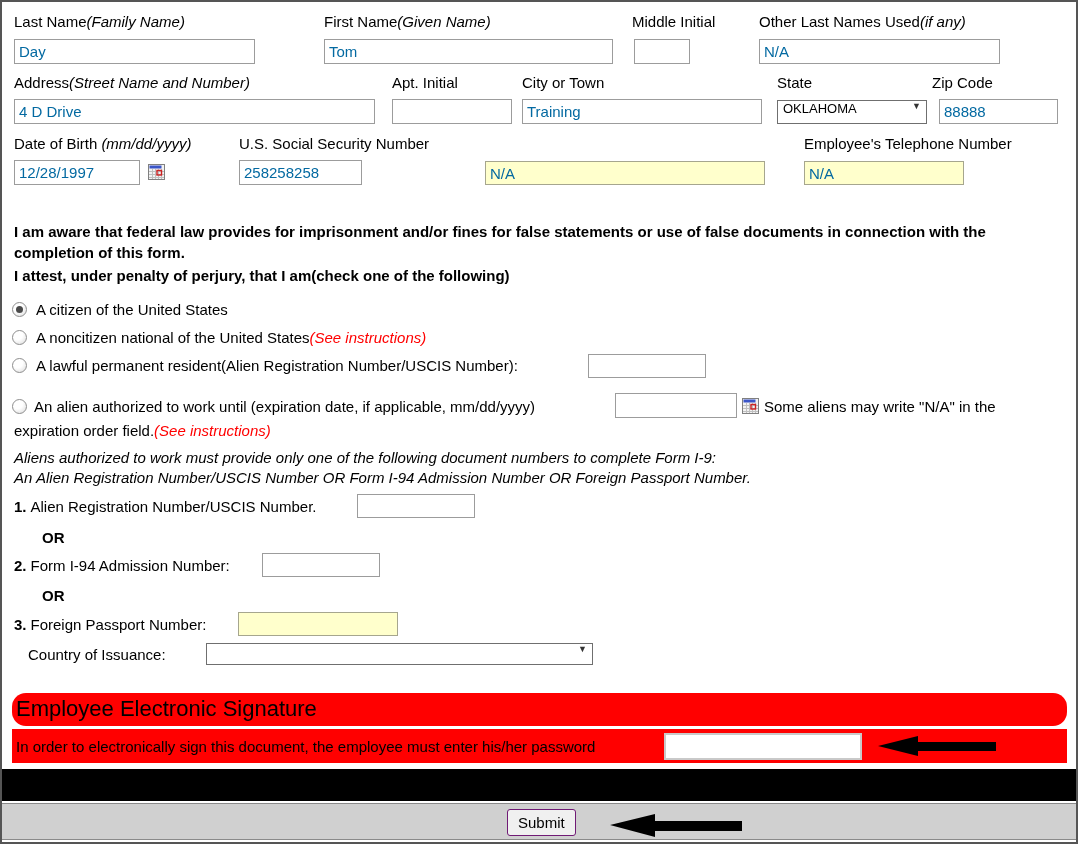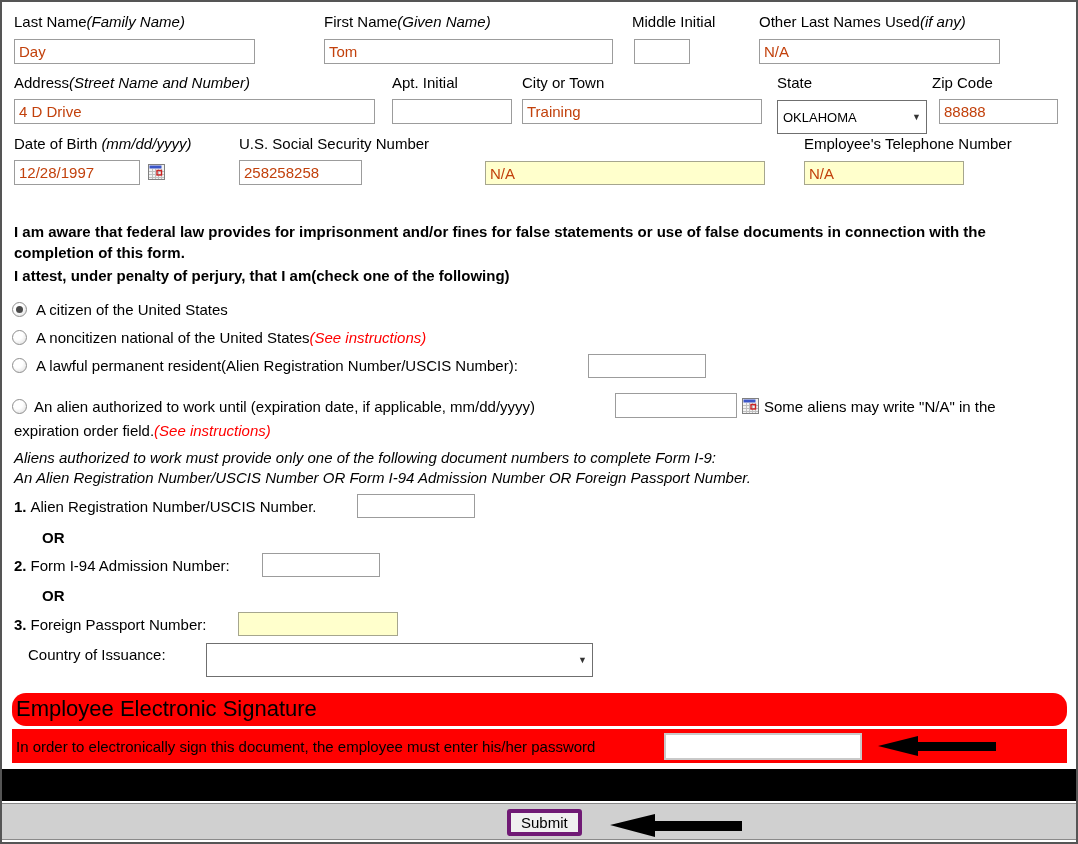--- a/index.html
+++ b/index.html
@@ -7,27 +7,27 @@
   body { font-family:"Liberation Sans","DejaVu Sans",sans-serif; color:#000; }
   .page {
     position:relative; width:1078px; height:844px;
     border:2px solid #555; background:#fff; overflow:hidden;
   }
   .lbl { position:absolute; font-size:15px; white-space:nowrap; color:#000; }
   .it { font-style:italic; }
   .sp-before { margin-left:4px; }
   .inp {
     position:absolute; border:1px solid #9c9c9c; background:#fff;
-    font-family:inherit; font-size:15px; color:#c2410c; padding:11px 4px; height:25px;
+    font-family:inherit; font-size:15px; color:#0369a1; padding:11px 4px; height:25px;
   }
   .inp.yellow { background:#ffffcc; border-color:#a6a68e; }
   .fake-select {
     position:absolute; border:1px solid #6f6f6f; background:#fff;
-    display:flex; align-items:center; justify-content:space-between;
-    font-size:13px; padding:16px 5px; color:#000;
+    display:flex; align-items:flex-start; justify-content:space-between;
+    font-size:13px; padding:0 5px; color:#000;
   }
   .fake-select .caret { font-size:9px; color:#333; }
   .boldtxt { position:absolute; font-size:15px; font-weight:bold; color:#000; }
   .radio {
     position:absolute; width:15px; height:15px; border-radius:50%;
     border:1px solid #8e8e8e;
     background:radial-gradient(circle at 35% 30%, #ffffff 40%, #d9d9d9);
   }
   .radio.sel::after {
     content:""; position:absolute; left:3px; top:3px; width:7px; height:7px;
@@ -46,21 +46,21 @@
     border:2px solid #c9c9c9; background:#fff; font-family:inherit; font-size:15px; padding:0 4px;
   }
   .arrow-icon { position:absolute; }
   .bar-black { position:absolute; left:0; right:0; top:767px; height:32px; background:#000; }
   .bar-gray  {
     position:absolute; left:0; right:0; top:801px; height:37px;
     background:#d0d0d0; border-top:1px solid #8a8a8a; border-bottom:1px solid #8a8a8a;
   }
   .submit-btn {
     position:absolute; left:505px; top:5px; height:27px; min-width:67px;
-    background:#f0f0f0; border:4px solid #701a75; border-radius:3px;
+    background:#f0f0f0; border:1px solid #701a75; border-radius:3px;
     font-family:inherit; font-size:15px; color:#000; padding:0 10px; cursor:pointer;
   }
 </style>
 </head>
 <body>
 
 <div class="page">
 
   <div class="lbl" style="left:12px; top:11px;"><span>Last Name</span><span class="it">(Family Name)</span></div>
   <div class="lbl" style="left:322px; top:11px;"><span>First Name</span><span class="it">(Given Name)</span></div>

